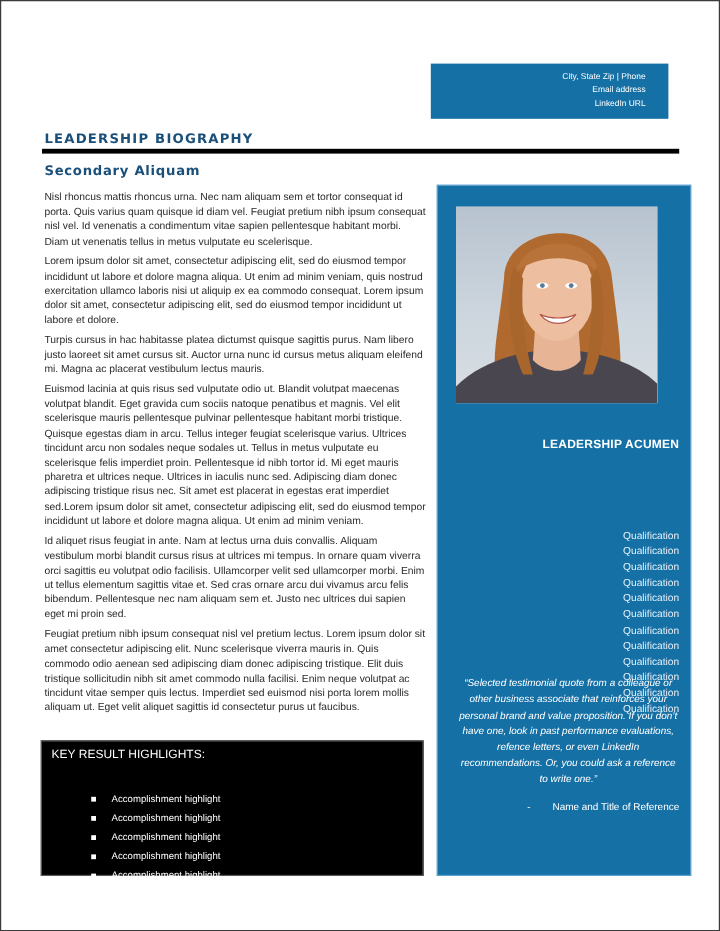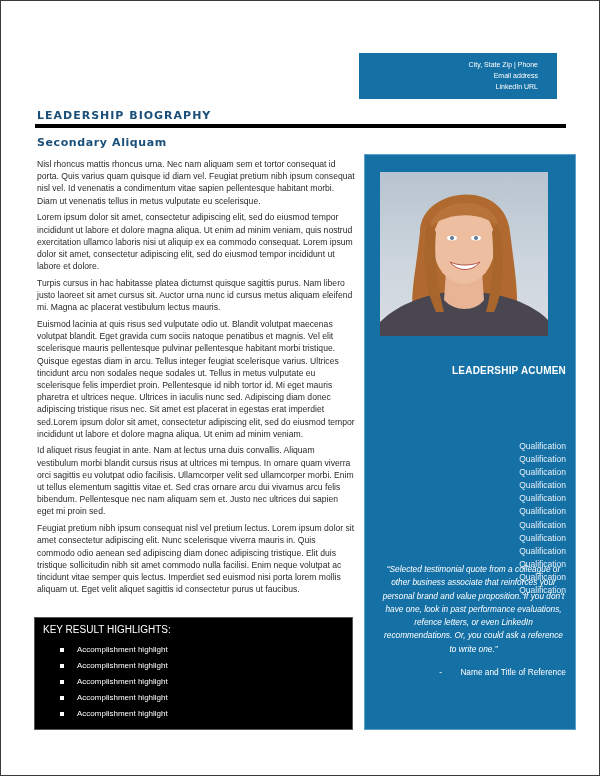--- a/index.html
+++ b/index.html
@@ -10,21 +10,21 @@
   .contact-box { position:absolute; left:358px; top:52px; width:198px; height:46px; background:#1570a6; }
   .contact-line { display:block; text-align:right; color:#fff; font-size:7px; line-height:11px; padding-right:19px; }
   .contact-line:first-child { margin-top:6px; }
   .section-title { position:absolute; left:36px; top:108px; color:#1a4f7a; font-size:11px; font-weight:bold; letter-spacing:1px; font-family:"DejaVu Sans", sans-serif; }
   .rule { position:absolute; left:34px; top:123px; width:531px; height:4px; background:#000; }
   .subhead { position:absolute; left:36px; top:135px; color:#1a4f7a; font-size:11px; font-weight:bold; letter-spacing:0.6px; font-family:"DejaVu Sans", sans-serif; }
   .bio { position:absolute; left:36px; top:157px; width:318px; }
   .bio p { margin:0 0 4.5px 0; font-size:8.6px; line-height:12.2px; color:#2a2a2a; }
   .highlights { position:absolute; left:33px; top:616px; width:319px; height:113px; background:#000; border:1px solid #555; box-sizing:border-box; }
   .hl-title { position:absolute; left:8px; top:6px; color:#fff; font-size:10px; font-weight:normal; }
-  .hl-list { position:absolute; left:25px; top:24px; margin:0; padding:0; list-style:none; }
+  .hl-list { position:absolute; left:25px; top:24px; margin:16px; padding:0; list-style:none; }
   .hl-item { position:relative; color:#fff; font-size:8px; line-height:16.1px; padding-left:17px; }
   .hl-bullet { position:absolute; left:0; top:6px; width:4px; height:4px; background:#fff; }
   .sidebar { position:absolute; left:363px; top:153px; width:212px; height:576px; background:#1570a6; border:1px solid #5aa0cc; box-sizing:border-box; }
   .photo { position:absolute; left:15px; top:17px; width:168px; height:164px; overflow:hidden; background:linear-gradient(180deg,#b7c3cf 0%,#cdd6de 55%,#d8dde2 100%); }
   .lead-title { position:absolute; right:9px; top:210px; color:#fff; font-size:10px; font-weight:bold; letter-spacing:0.2px; }
   .quals { position:absolute; right:9px; top:238px; text-align:left;margin-top:47px; }
   .qual { display:block; color:#e6f0f7; font-size:8.5px; line-height:13.1px; }
   .quote { position:absolute; right:9px; top:408px; width:185px; text-align:center; color:#fff; font-size:8.3px; line-height:13.3px; font-style:italic; }
   .ref { position:absolute; right:9px; top:512px; color:#fff; font-size:8.3px; }
   .ref-dash { margin-right:16px; }

